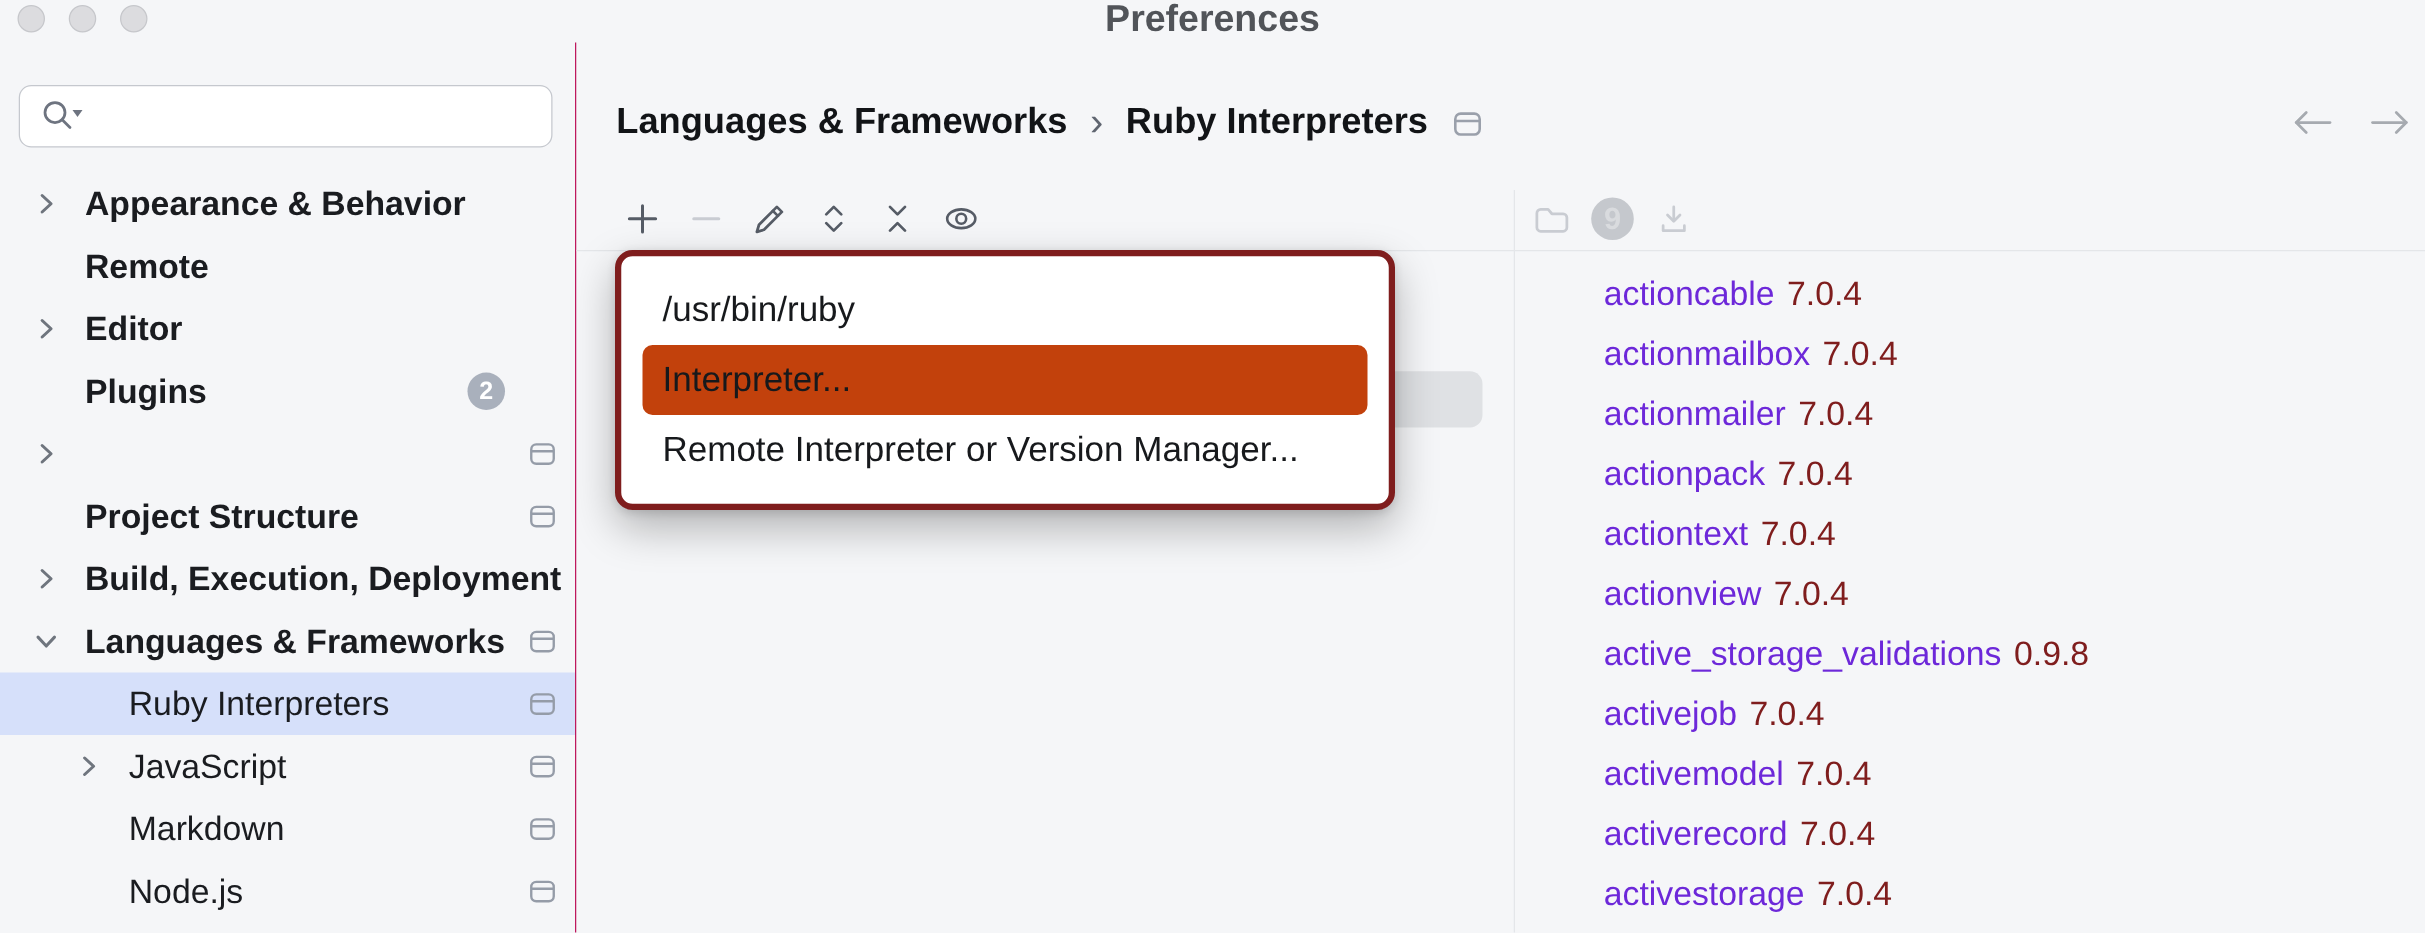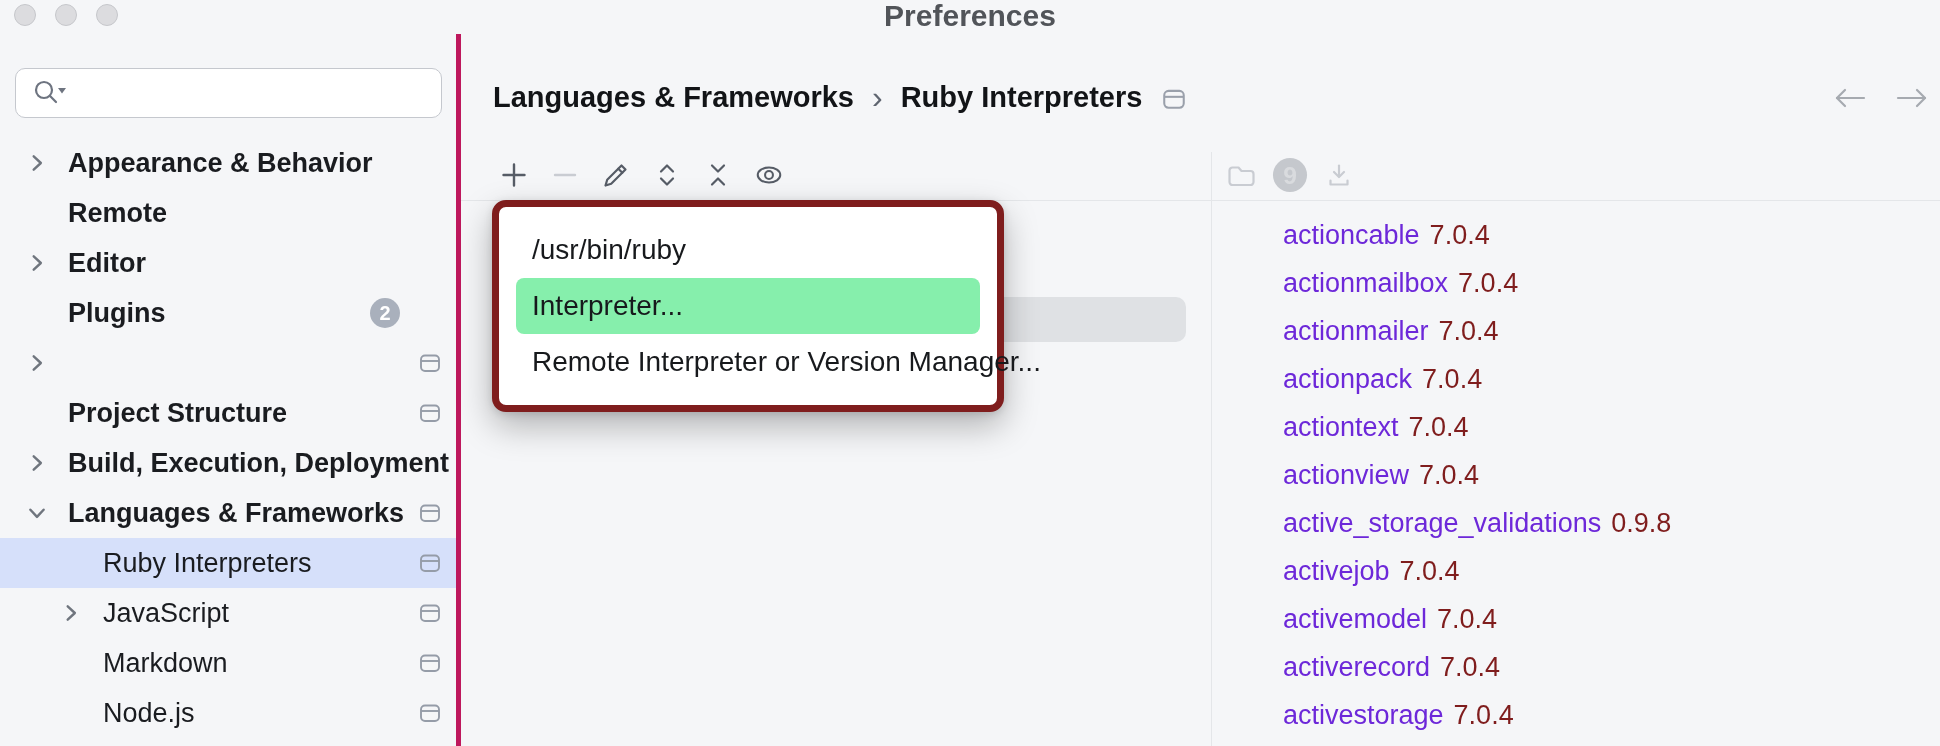--- a/index.html
+++ b/index.html
@@ -7,21 +7,21 @@
   body { font-family:"Liberation Sans", sans-serif; background:#f5f6f8; color:#1a1c20; overflow:hidden; }
   #app { position:relative; width:1940px; height:746px; }
 
   
   .titlebar { position:absolute; top:0; left:0; right:0; height:34px; }
   .traffic { position:absolute; top:4px; left:14px; display:flex; gap:19px; }
   .traffic span { width:22px; height:22px; border-radius:50%; background:#dcdcdf; border:1px solid #c6c7cb; }
   .win-title { position:absolute; top:0; left:0; right:0; text-align:center; font-size:30px; font-weight:700; color:#515459; line-height:32px; }
 
   
-  .sidebar { position:absolute; top:34px; left:0; width:461px; bottom:0; border-right:5px solid #be185d; }
+  .sidebar { position:absolute; top:34px; left:0; width:461px; bottom:0; border-right:1px solid #be185d; }
   .searchbox { position:absolute; top:34px; left:15px; width:427px; height:50px; background:#ffffff; border:1.5px solid #c5c8ce; border-radius:10px; display:flex; align-items:center; padding-left:17px; }
   .searchbox input { border:none; outline:none; background:transparent; font-size:26px; flex:1; margin-left:10px; color:#1a1c20; font-family:"Liberation Sans",sans-serif; }
   .tree { position:absolute; top:104px; left:0; right:0; }
   .tree-row { position:relative; height:50px; display:flex; align-items:center; font-size:27px; color:#1a1c20; cursor:default; }
   .tree-row.bold .lbl { font-weight:700; }
   .tree-row.selected { background:#d6e0fa; }
   .tree-row .chev { position:absolute; left:26px; top:14px; color:#6f757e; }
   .tree-row.lvl1 .chev { left:60px; }
   .tree-row .lbl { margin-left:68px; }
   .tree-row.lvl1 .lbl { margin-left:103px; }
@@ -41,23 +41,23 @@
   .tbar { position:absolute; top:126px; display:flex; align-items:center; }
   .tbar-left { left:38px; gap:21px; }
   .tbar-right { left:762px; gap:13px; }
   .tbar .tbtn { width:36px; height:30px; display:flex; align-items:center; justify-content:center; color:#565c66; }
   .tbar .tbtn.disabled { color:#c9ccd2; }
   .tbar-left .tbtn { width:30px; }
 
   .ghost-pill { position:absolute; left:400px; top:263px; width:325px; height:45px; background:#dfe1e4; border-radius:10px; }
 
   
-  .popup { position:absolute; left:31px; top:166px; width:512px; background:#ffffff; border:7px solid #7f1d1d; border-radius:14px; padding:15px 0; box-shadow:0 14px 34px rgba(0,0,0,0.28), 0 2px 8px rgba(0,0,0,0.12); }
+  .popup { position:absolute; left:31px; top:166px; width:624px; background:#ffffff; border:5px solid #7f1d1d; border-radius:14px; padding:15px 0; box-shadow:0 14px 34px rgba(0,0,0,0.28), 0 2px 8px rgba(0,0,0,0.12); }
   .menu-item { height:56px; line-height:56px; margin:0 17px; padding-left:16px; font-size:28px; color:#17191c; border-radius:8px; white-space:nowrap; }
-  .menu-item.selected { background:#86efac; }
+  .menu-item.selected { background:#c2410c; }
 
   
   .gems { position:absolute; left:822px; top:177px; }
   .gem-row { height:48px; line-height:48px; font-size:27px; white-space:nowrap; }
   .gem-row .gname { color:#6d28d9; }
   .gem-row .gver { color:#7f1d1d; margin-left:10px; }
 
   svg { display:block; }
 </style>
 </head>

